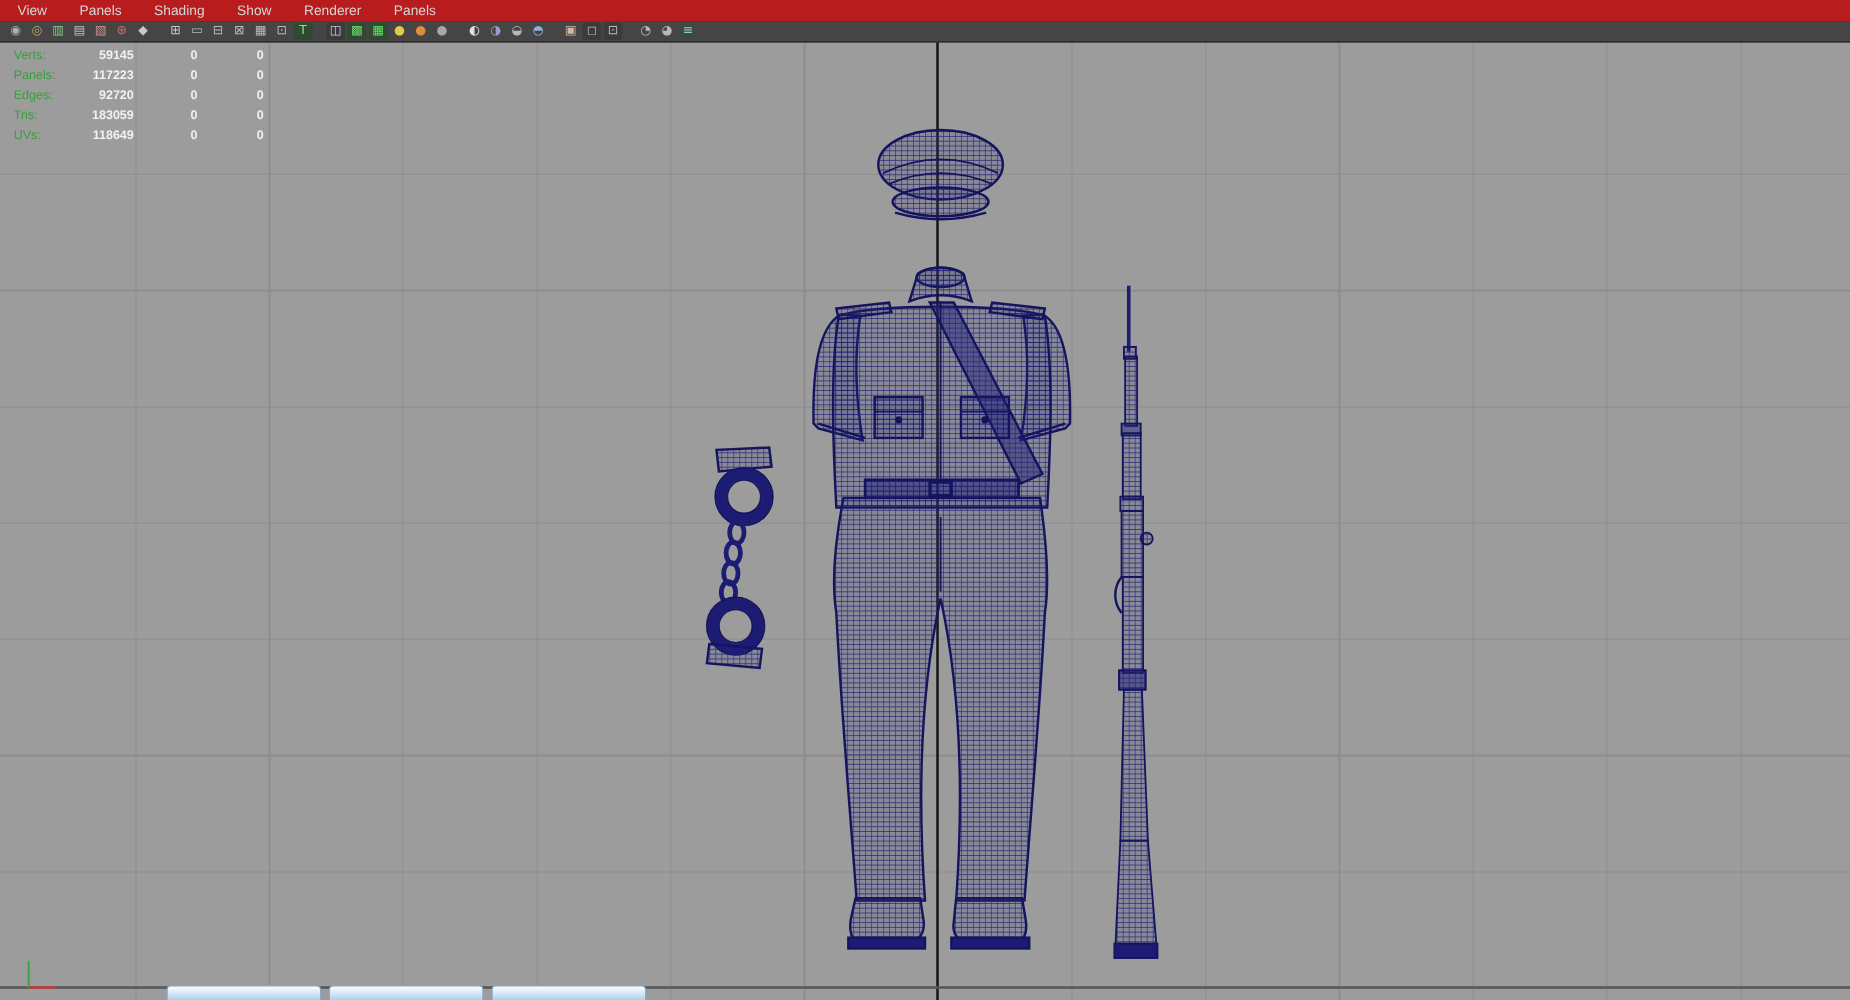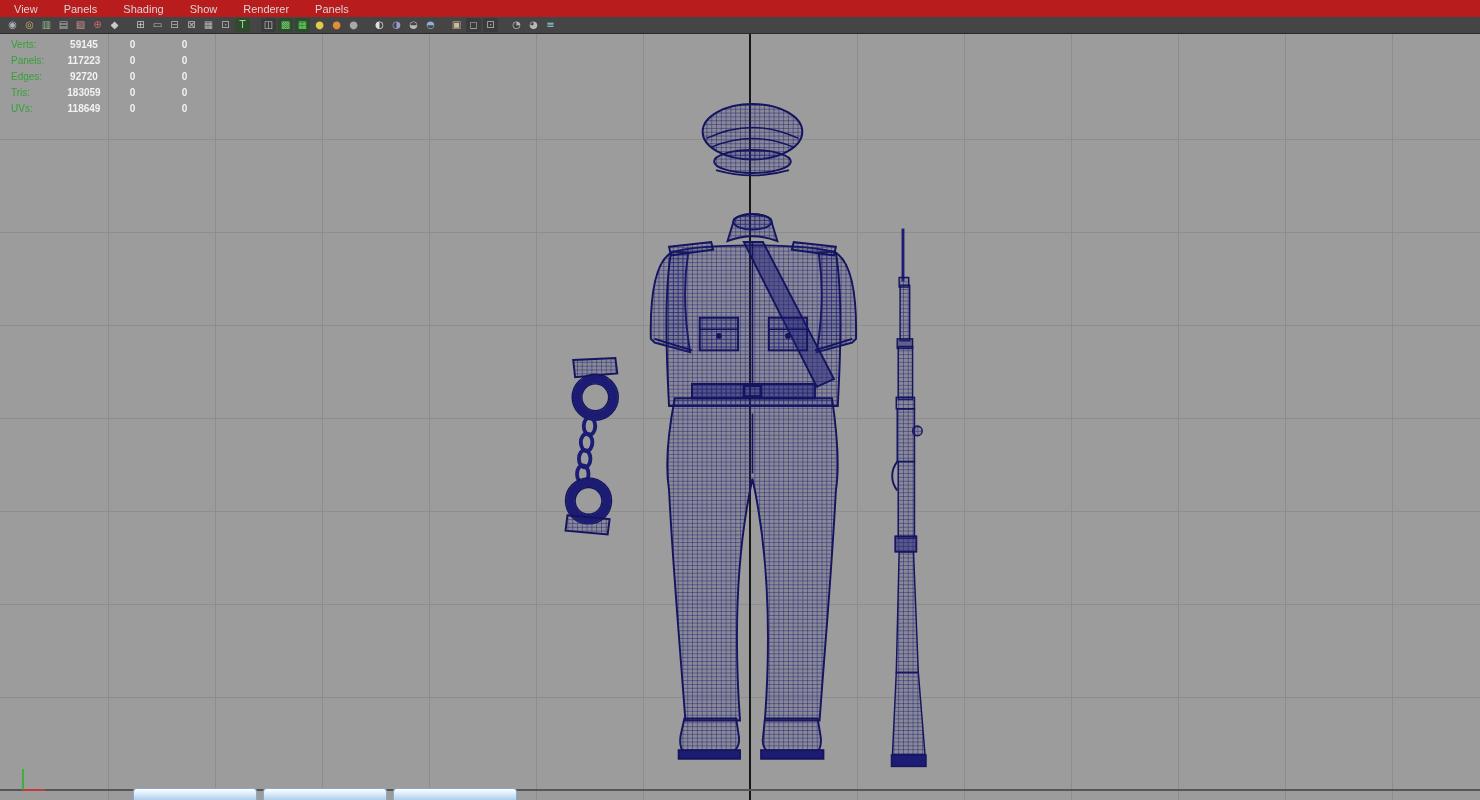--- a/index.html
+++ b/index.html
@@ -49,21 +49,21 @@
   .scene-svg{position:absolute;top:0;left:0;z-index:3;}
   
   .hud{
     position:absolute;top:3px;left:11px;z-index:5;
   }
   .hud-row{
     display:grid;grid-template-columns:50px 46px 51px 53px;
     height:16px;align-items:center;
   }
   .hud-label{color:#36a136;font-size:10px;font-weight:normal;}
-  .hud-val{color:#f2f2f2;font-size:10px;font-weight:bold;text-align:center;}
+  .hud-val{color:#f2f2f2;font-size:10px;font-weight:bold;text-align:right;}
   
   .axis{position:absolute;left:16px;bottom:5px;z-index:5;}
   
   .taskbar{
     position:absolute;left:133px;bottom:0;display:flex;gap:6px;z-index:6;
   }
   .task-btn{
     width:122px;height:11px;
     border:1px solid #86aac8;border-bottom:none;
     border-radius:4px 4px 0 0;

